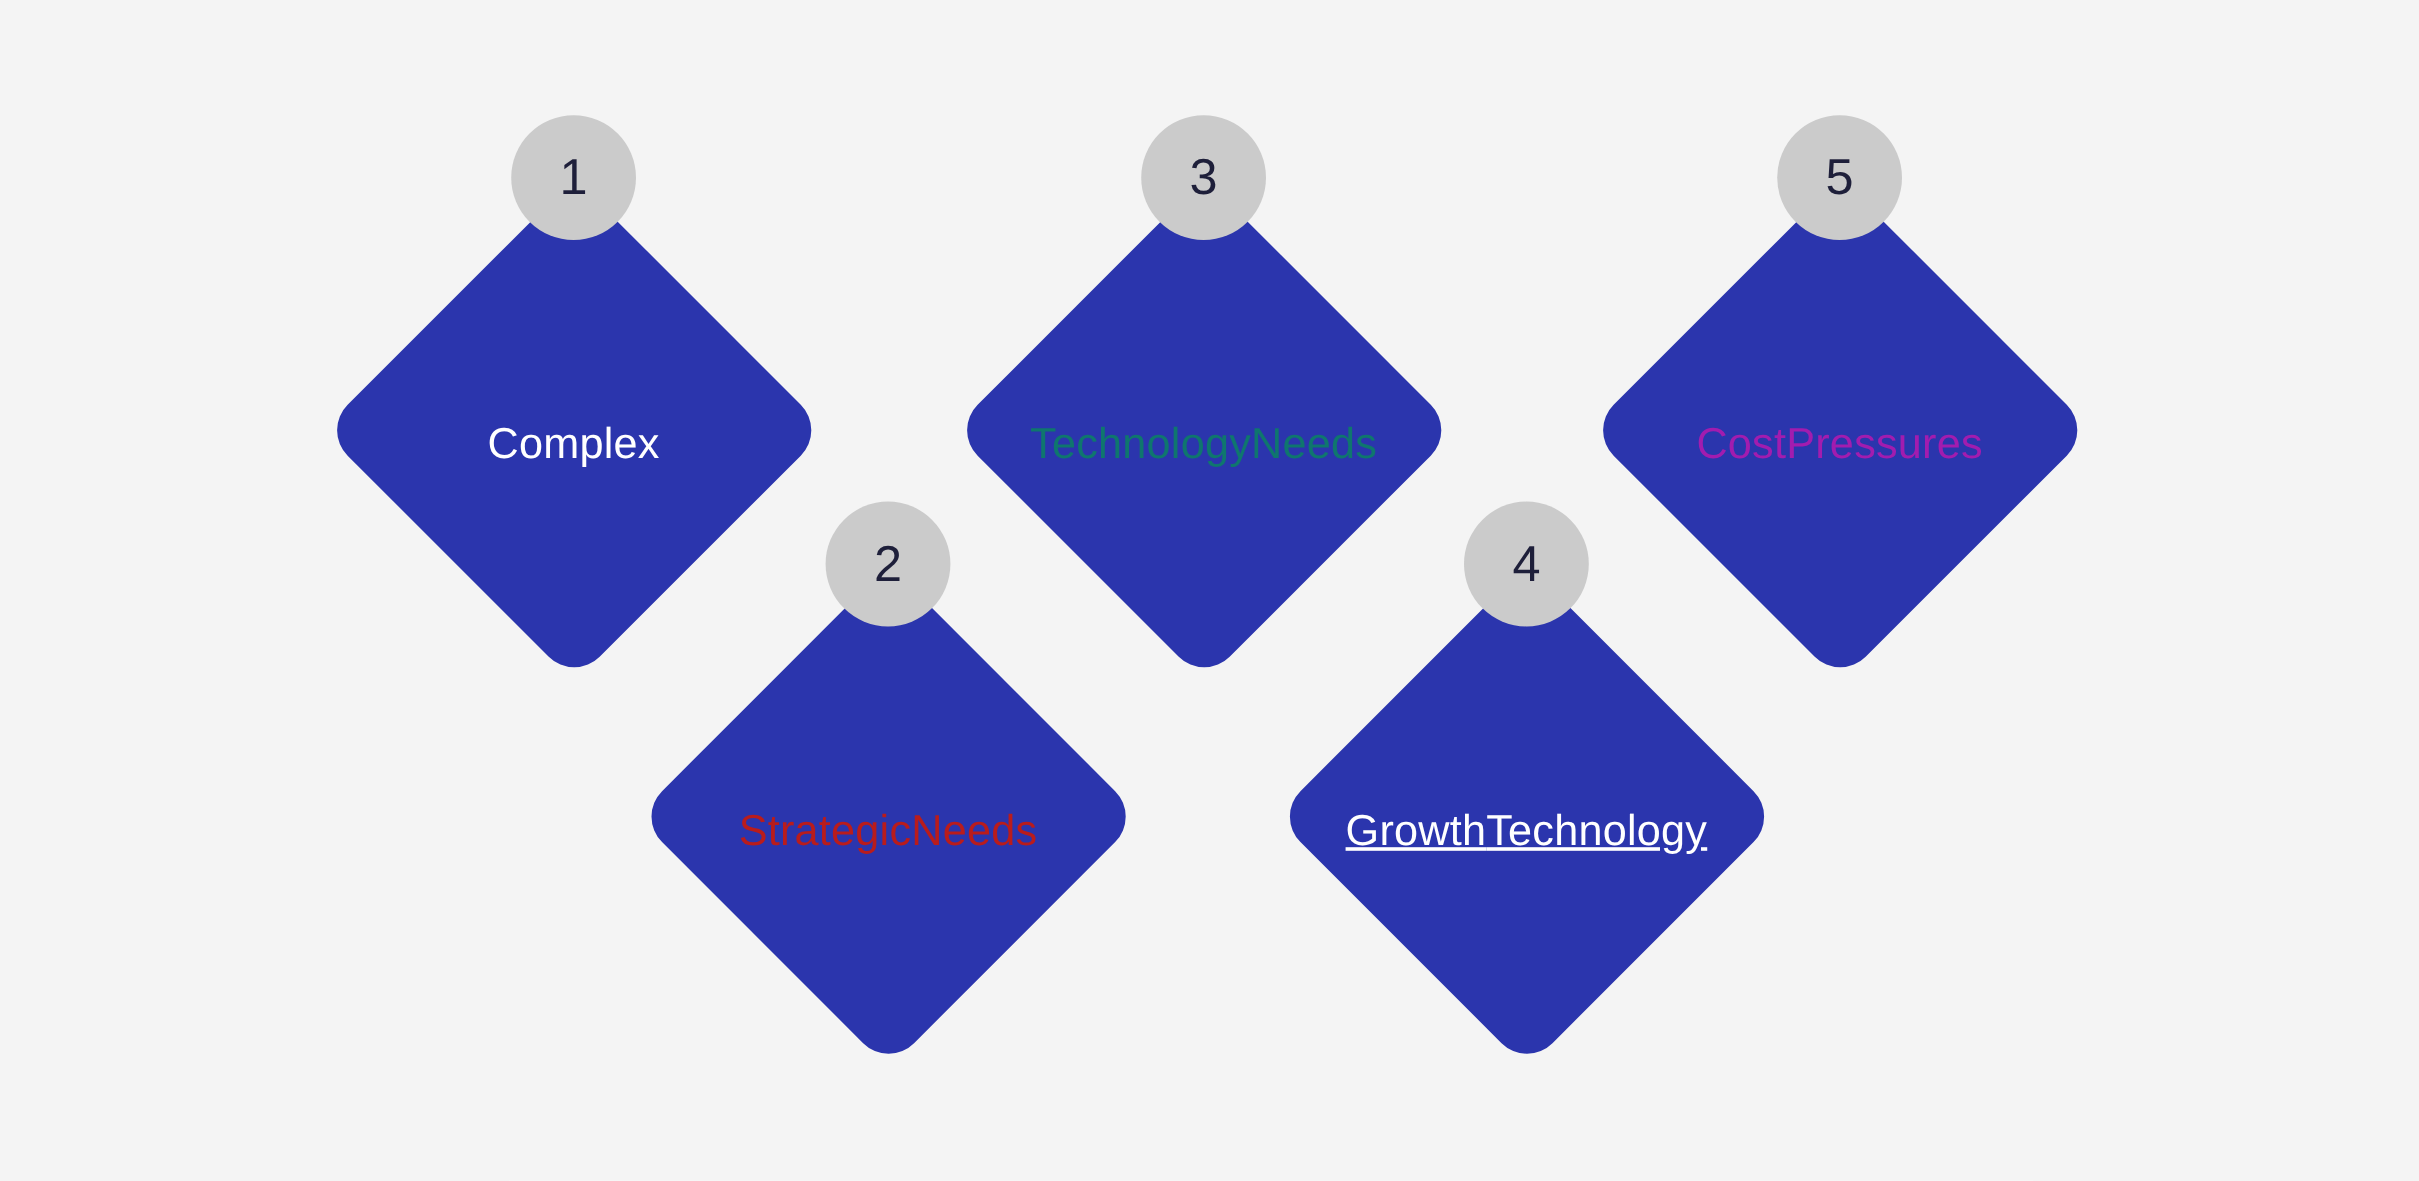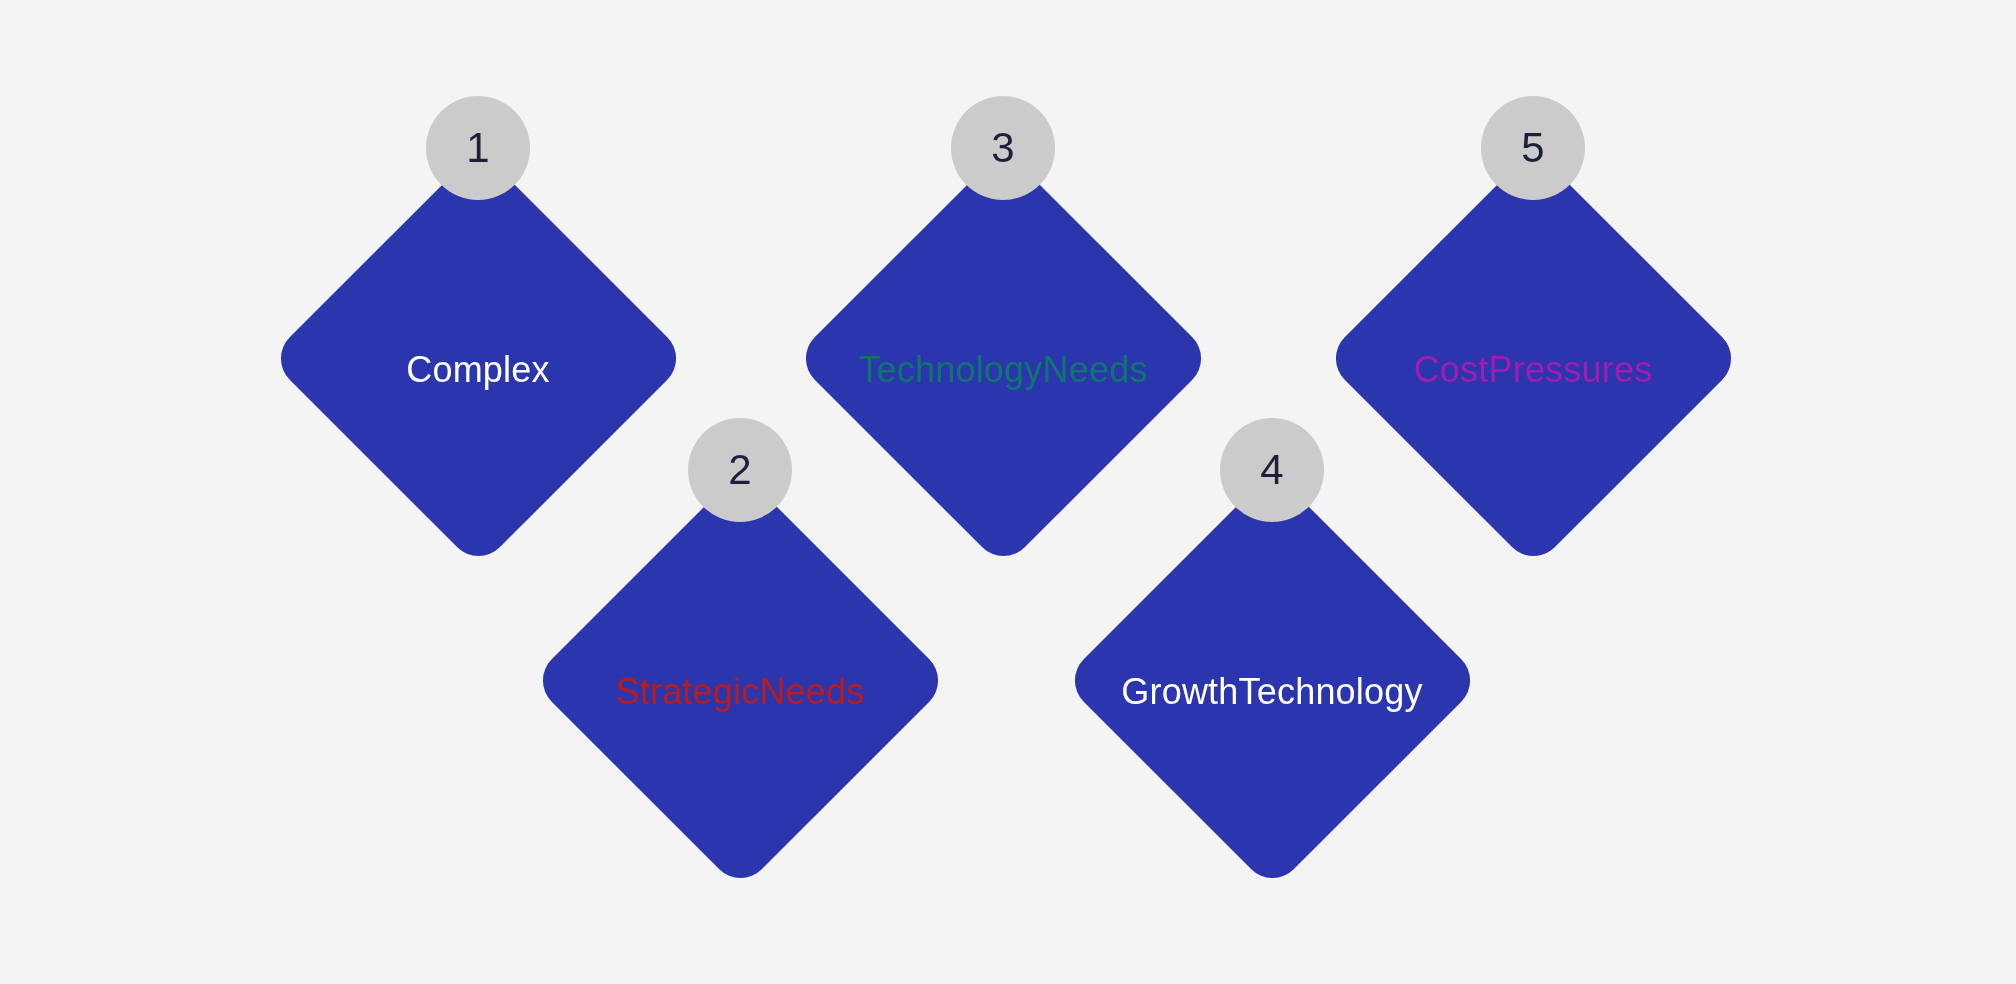--- a/index.html
+++ b/index.html
@@ -111,21 +111,21 @@
     <div class="diamond-shape" style="background: rgb(43, 53, 173);"></div>
     <div class="diamond-label" style="color: #0f766e; text-align: right;">
       <span class="line">Technology</span>
       <span class="line">Needs</span>
     </div>
     <div class="badge" style="background: rgb(203, 203, 203); color: rgb(30, 31, 58);">3</div>
   </div>
 
   <div class="node bottom-row" style="left:1272px; top:680px;">
     <div class="diamond-shape" style="background: rgb(43, 53, 173);"></div>
-    <div class="diamond-label" style="color: rgb(255, 255, 255);">
+    <div class="diamond-label" style="color: rgb(255, 255, 255); text-decoration: underline;">
       <span class="line">Growth</span>
       <span class="line">Technology</span>
     </div>
     <div class="badge" style="background: rgb(203, 203, 203); color: rgb(30, 31, 58);">4</div>
   </div>
 
   <div class="node top-row" style="left:1533px; top:358px;">
     <div class="diamond-shape" style="background: rgb(43, 53, 173);"></div>
     <div class="diamond-label" style="color: #a21caf;">
       <span class="line">Cost</span>

